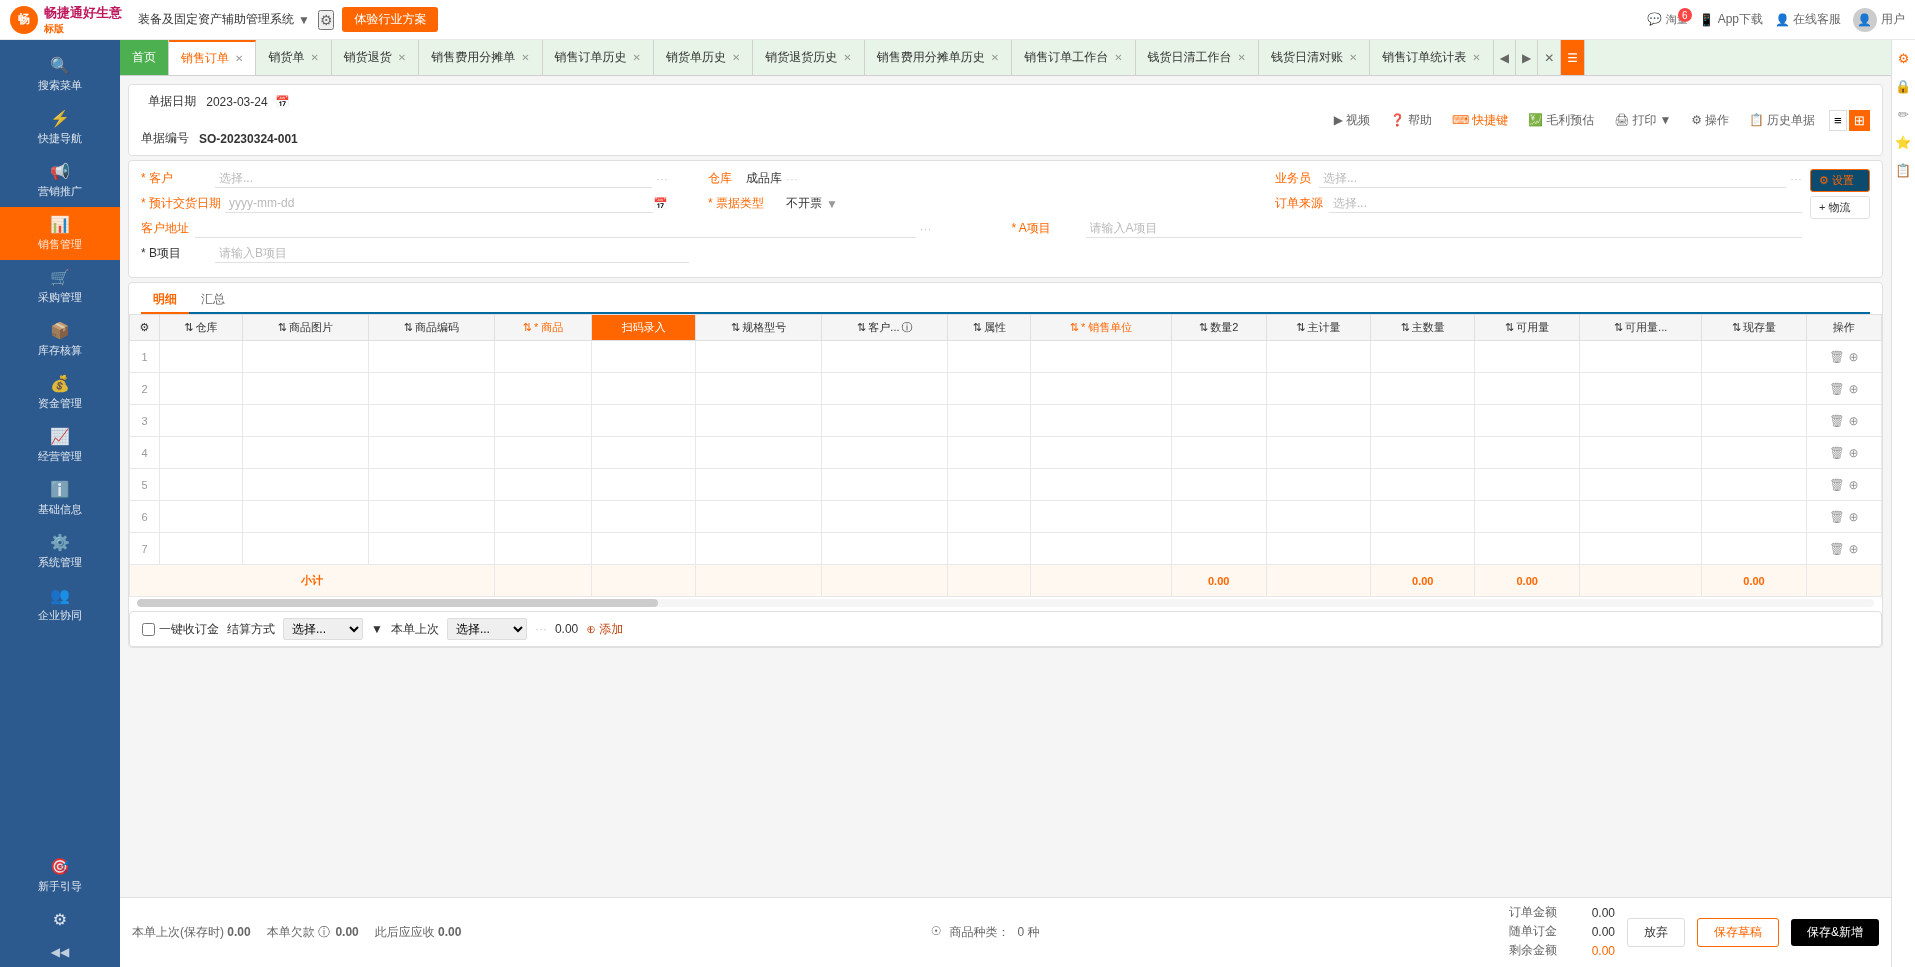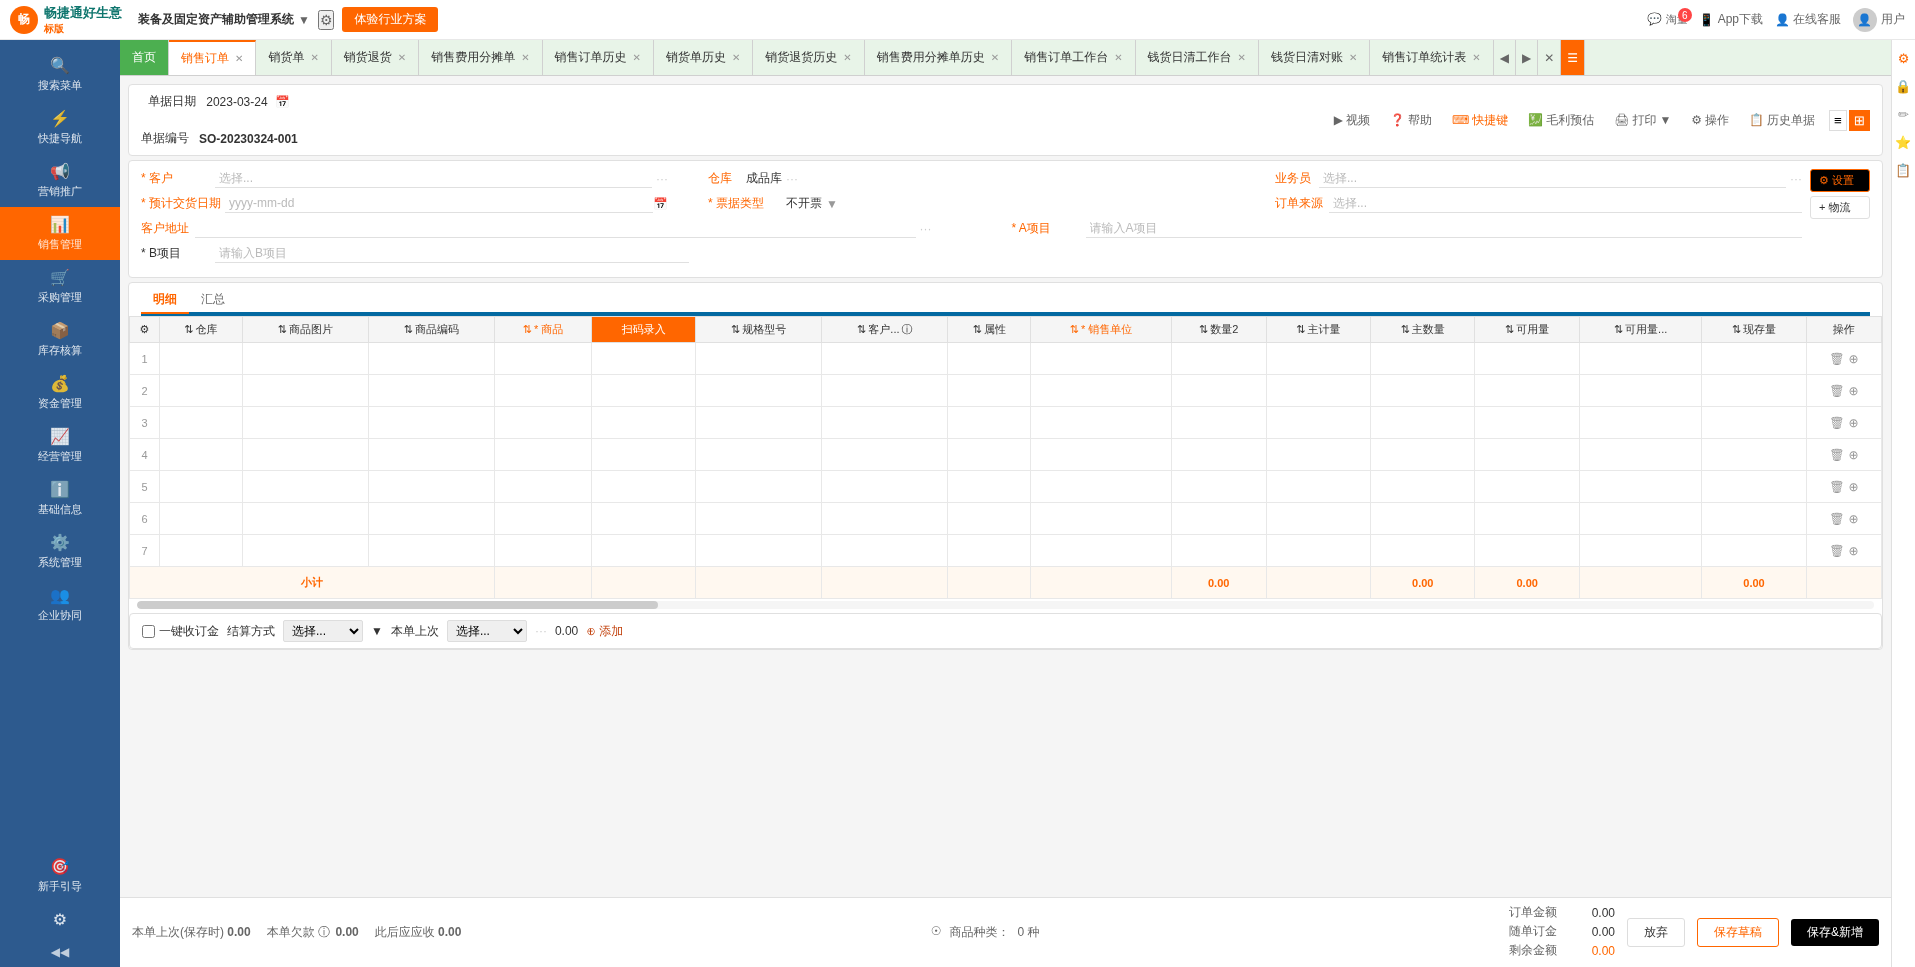--- a/index.html
+++ b/index.html
@@ -53,21 +53,21 @@
     
     .form-fields { background: white; border: 1px solid #e0e0e0; border-radius: 4px; padding: 8px 12px; margin-bottom: 4px; }
     .field-row { display: flex; align-items: center; gap: 0; margin-bottom: 6px; }
     .field-group { display: flex; align-items: center; flex: 1; min-width: 0; }
     .field-name { color: #f60; font-size: 12px; white-space: nowrap; min-width: 70px; }
     .field-input { border: none; border-bottom: 1px solid #e0e0e0; outline: none; font-size: 12px; padding: 2px 4px; flex: 1; min-width: 0; color: #333; }
     .field-input::placeholder { color: #bbb; }
     .field-dots { color: #ccc; cursor: pointer; margin-left: 4px; }
     
     
-    .detail-tabs { display: flex; gap: 0; margin-bottom: 0; border-bottom: 4px solid #0369a1; }
+    .detail-tabs { display: flex; gap: 0; margin-bottom: 0; border-bottom: 2px solid #0369a1; }
     .detail-tab { padding: 4px 12px; cursor: pointer; font-size: 12px; color: #666; }
     .detail-tab.active { color: #ff6600; border-bottom: 2px solid #ff6600; margin-bottom: -2px; font-weight: bold; }
 
     
     .data-table { width: 100%; border-collapse: collapse; font-size: 11px; }
     .data-table th { background: #f5f5f5; border: 1px solid #e0e0e0; padding: 5px 4px; text-align: center; white-space: nowrap; color: #333; font-weight: normal; position: relative; }
     .data-table td { border: 1px solid #e8e8e8; padding: 4px; text-align: center; height: 32px; }
     .row-num { color: #999; font-size: 11px; }
     .subtotal-row td { background: #fff8f0; font-weight: bold; color: #f60; }
     .subtotal-label { color: #f60; font-weight: bold; }
@@ -109,26 +109,26 @@
     .payment-row { display: flex; align-items: center; gap: 8px; }
   </style>
 </head>
 <body>
 
 <div class="top-bar">
   <div class="top-bar-left">
     <div class="logo-area">
       <div class="logo-icon">畅</div>
       <div>
-        <div style="color:#0f766e;font-weight:bold;font-size:13px;">畅捷通好生意</div>
+        <div style="color:#be185d;font-weight:bold;font-size:13px;">畅捷通好生意</div>
         <div style="color:#ff6600;font-size:10px;">标版</div>
       </div>
     </div>
     <div style="display:flex;align-items:center;gap:4px;">
-      <span style="font-size:12px;color:#333;font-weight:bold;">装备及固定资产辅助管理系统</span>
+      <span style="font-size:12px;color:#333;">装备及固定资产辅助管理系统</span>
       <span style="cursor:pointer;color:#666;">▼</span>
     </div>
     <button class="gear-btn">⚙</button>
     <button class="orange-btn">体验行业方案</button>
   </div>
   <div class="top-bar-right">
     <div class="notification-badge">
       <span>💬</span>
       <span class="badge">6</span>
       <span style="font-size:11px;">淘量</span>
@@ -380,21 +380,21 @@
 
             <div class="field-row" style="margin-top:6px;">
               <div class="field-group" style="flex:0 0 33%;">
                 <span class="field-name" style="color:#333;">* <span>B项目</span></span>
                 <input class="field-input" style="flex: 1 1 0%; margin-left: 4px;" placeholder="请输入B项目">
               </div>
             </div>
           </div>
 
           <div style="display:flex;flex-direction:column;gap:4px;margin-left:8px;min-width:60px;">
-            <button style="background:#000000;border:1px solid #ff6600;color:#ff6600;padding:3px 8px;border-radius:3px;cursor:pointer;font-size:11px;display:flex;align-items:center;gap:3px;">⚙ 设置</button>
+            <button style="background:#0c4a6e;border:1px solid #ff6600;color:#ff6600;padding:3px 8px;border-radius:3px;cursor:pointer;font-size:11px;display:flex;align-items:center;gap:3px;">⚙ 设置</button>
             <button style="background:white;border:1px solid #e0e0e0;color:#333;padding:3px 8px;border-radius:3px;cursor:pointer;font-size:11px;display:flex;align-items:center;gap:3px;">+ 物流</button>
           </div>
         </div>
       </div>
 
       <div style="background:white;border:1px solid #e0e0e0;border-radius:4px;">
         <div style="padding:4px 12px 0;">
           <div class="detail-tabs">
             <div class="detail-tab active">明细</div>
             <div class="detail-tab">汇总</div>

